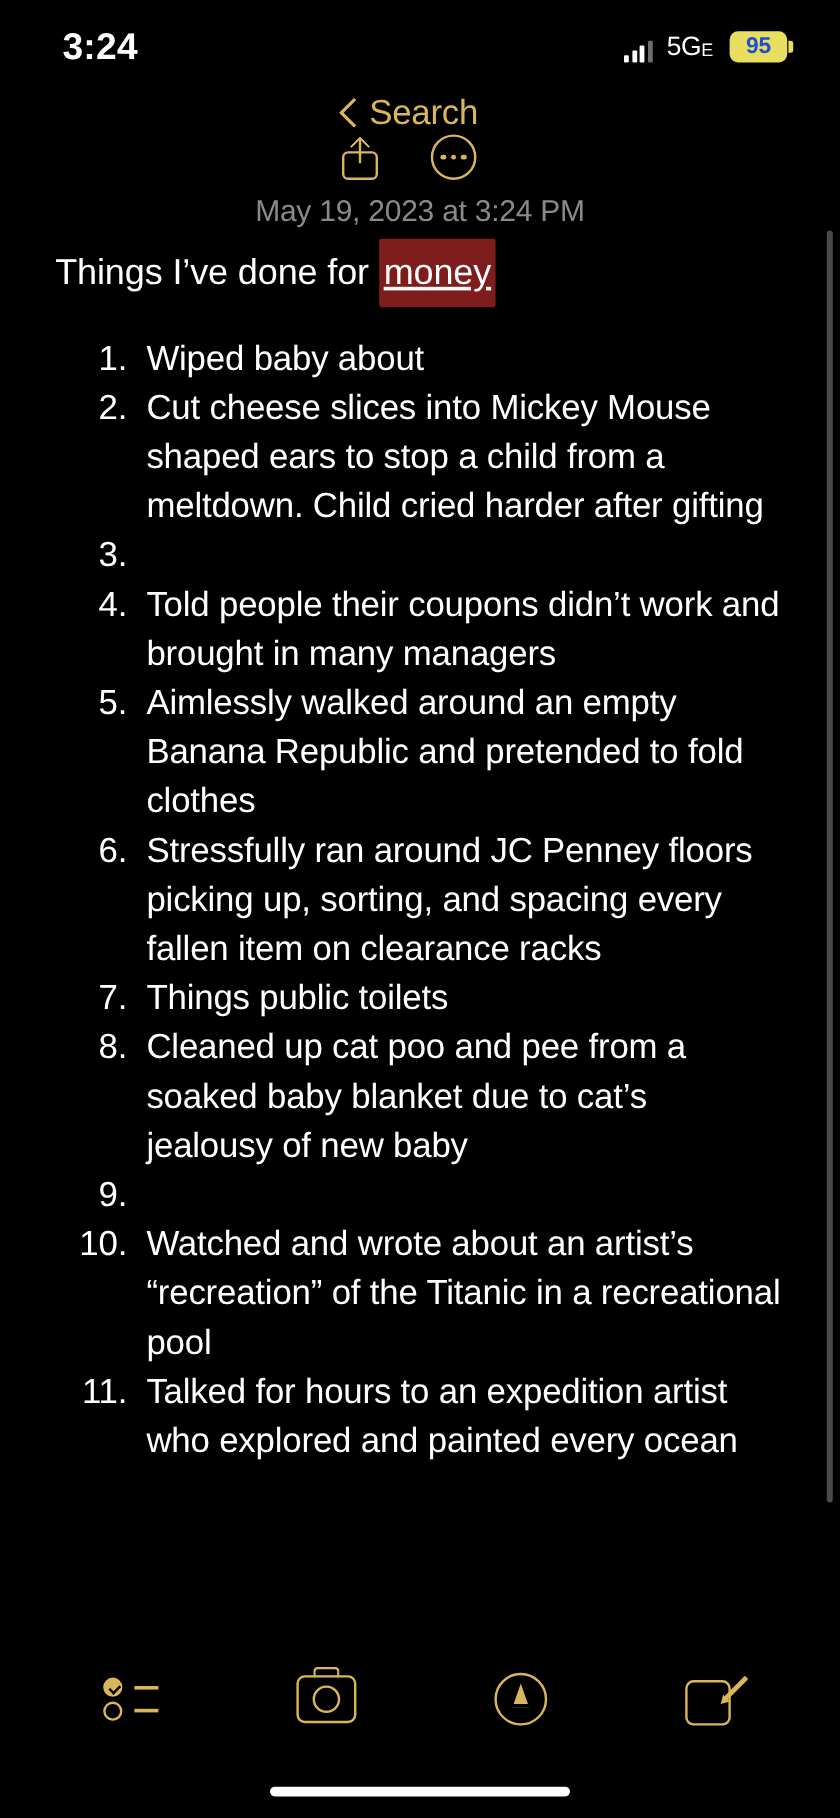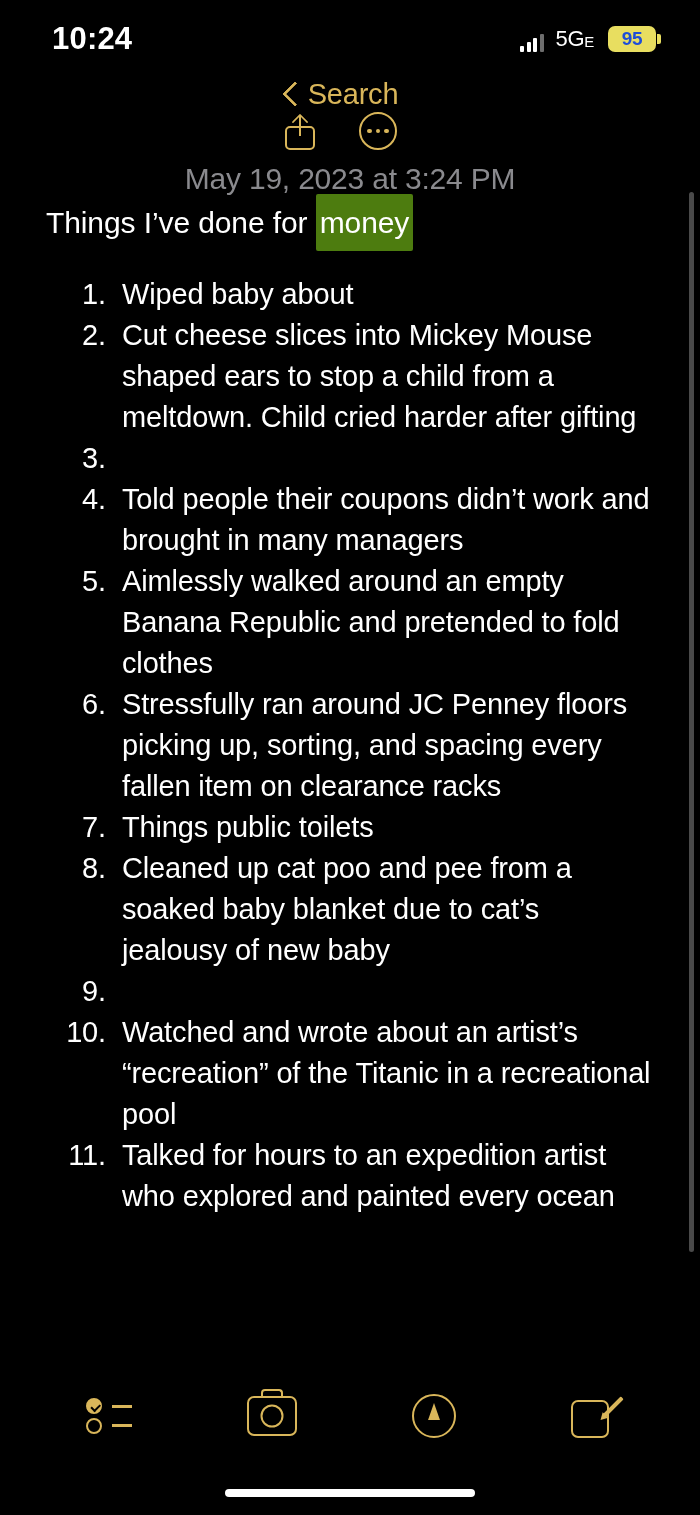--- a/index.html
+++ b/index.html
@@ -183,36 +183,37 @@
   
   .note-body {
     position: relative;
     padding: 12px 0 0 0;
     height: 1150px;
     overflow: hidden;
   }
   .note-date {
     text-align: center;
     color: #8a8a8e;
-    font-size: 30px;
+    font-size: 25px;
     letter-spacing: -0.2px;
-    margin-bottom: 10px;
+    margin-bottom: 20px;
   }
   .note-title {
     font-size: 30px;
     color: #fff;
     padding: 0 46px;
     margin-bottom: 34px;
     letter-spacing: -0.1px;
   }
   .hl {
-    background: #4d7c0f;
+    background: #7f1d1d;
     color: #fff;
     padding: 12px 4px;
     border-radius: 2px;
+    text-decoration: underline;
   }
   ol.note-list {
     list-style: none;
     padding: 0 48px 0 60px;
     margin: 0;
   }
   ol.note-list li {
     display: flex;
     font-size: 29px;
     line-height: 41px;
@@ -384,21 +385,21 @@
     background: #fff;
     border-radius: 4px;
   }
 </style>
 </head>
 <body>
 
 <div class="phone">
 
   <div class="status-bar">
-    <div class="status-time">10:24</div>
+    <div class="status-time">3:24</div>
     <div class="status-right">
       <div class="signal-bars">
         <i></i>
           <i></i>
           <i></i>
           <i></i>
       </div>
       <div class="net-label"><span>5G</span><sub>E</sub></div>
       <div class="battery">
         <span class="battery-text">95</span>

